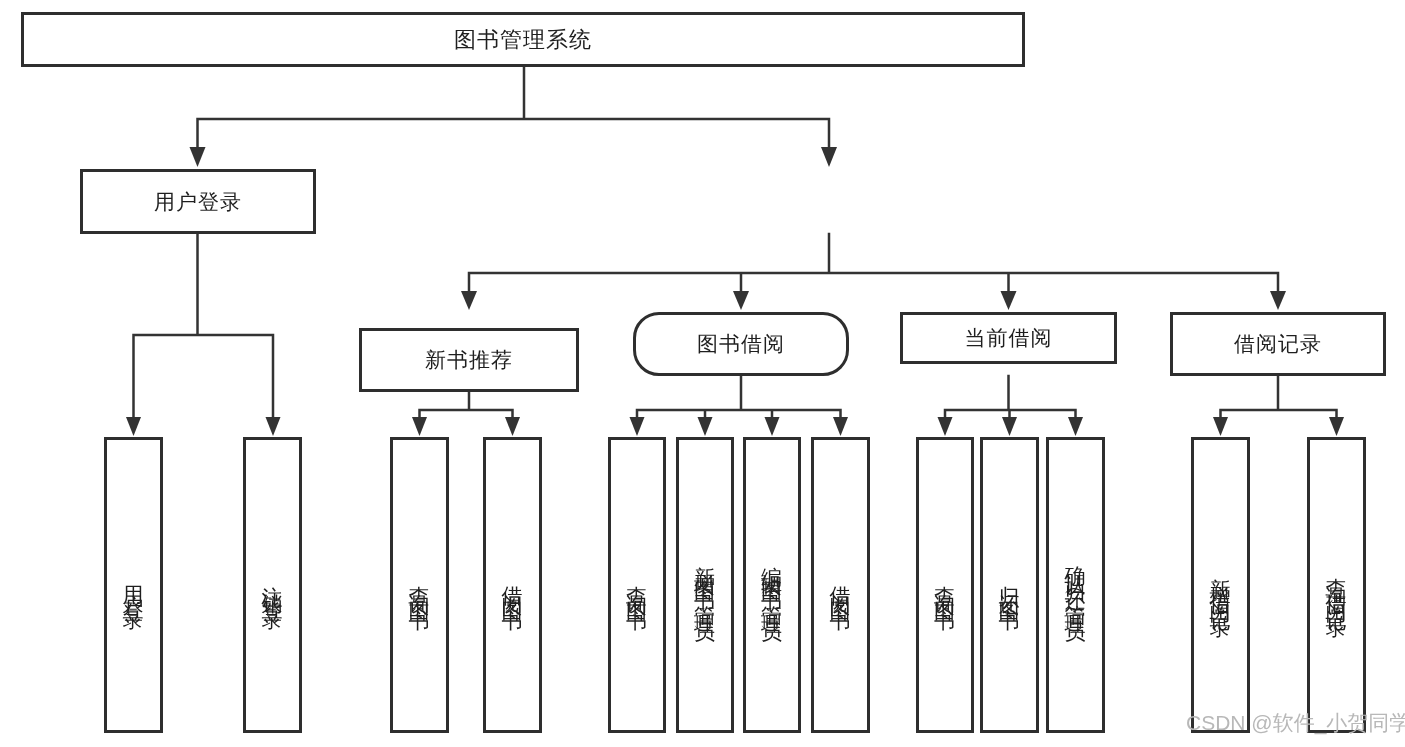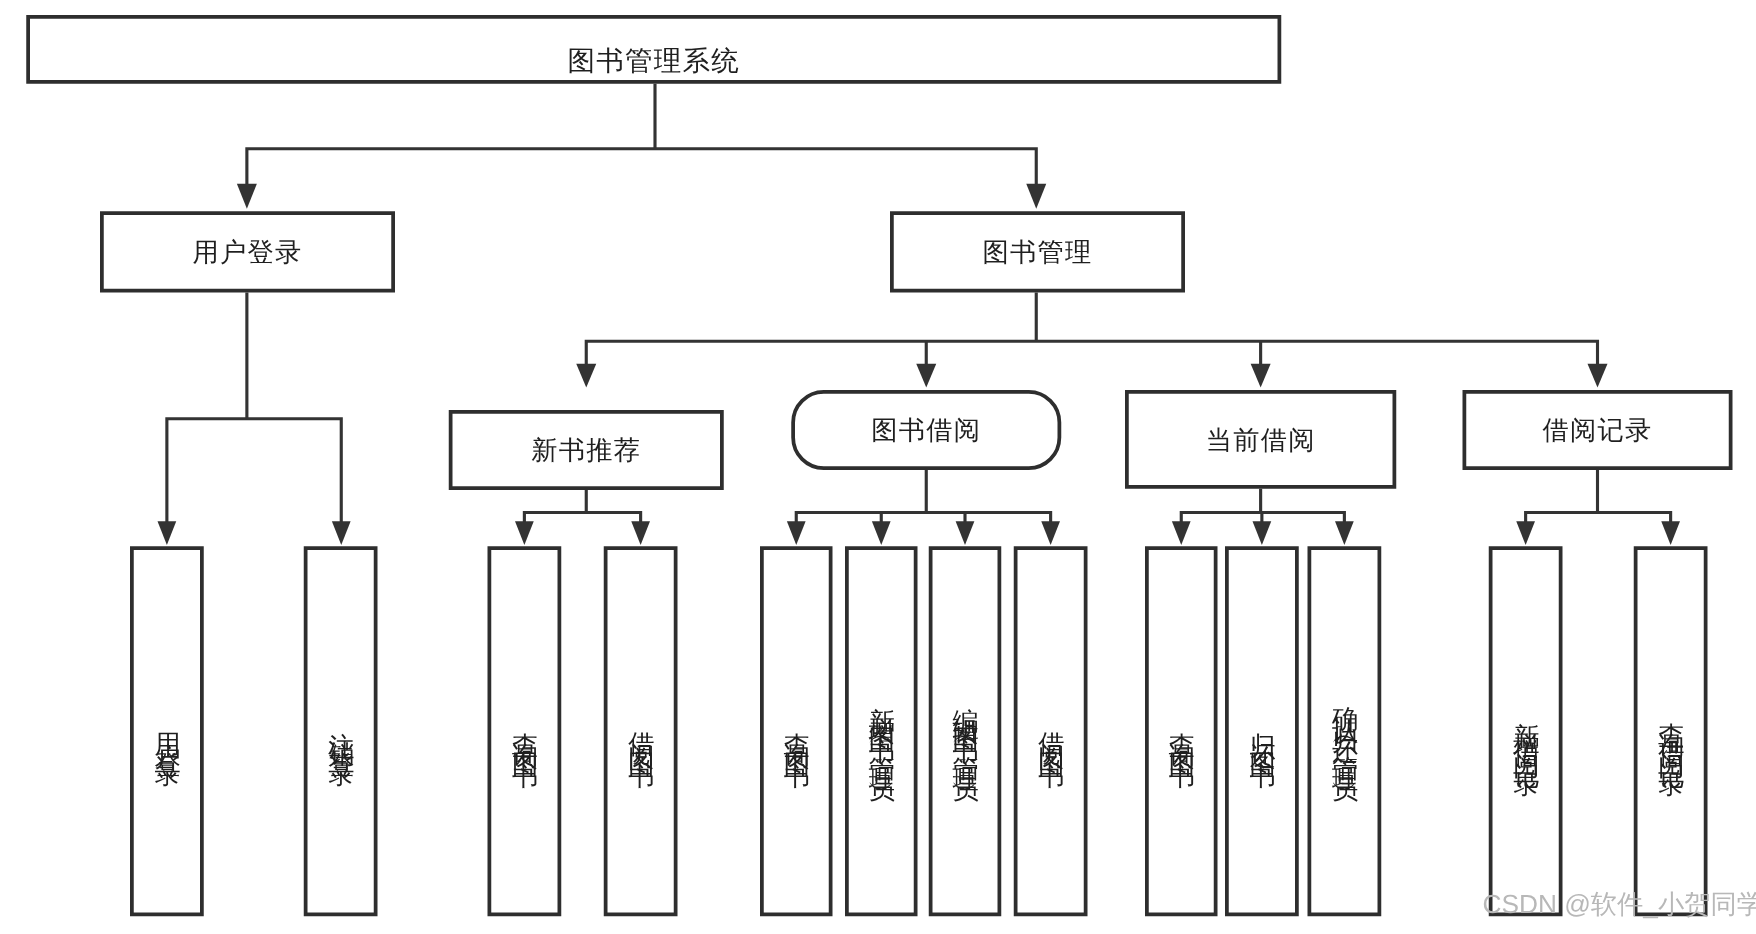--- a/index.html
+++ b/index.html
@@ -98,38 +98,35 @@
       <polygon points="764.5,417 779.5,417 772,436"></polygon>
       <polygon points="833,417 848,417 840.5,436"></polygon>
       <polygon points="937.5,417 952.5,417 945,436"></polygon>
       <polygon points="1002,417 1017,417 1009.5,436"></polygon>
       <polygon points="1068,417 1083,417 1075.5,436"></polygon>
       <polygon points="1213,417 1228,417 1220.5,436"></polygon>
       <polygon points="1329,417 1344,417 1336.5,436"></polygon>
     </g>
   </svg>
 
-  <div class="box h root" style="left:21px; top:12px; width:1004px; height:55px;align-items:flex-end;">
+  <div class="box h root" style="left:21px; top:12px; width:1004px; height:55px;">
     <span class="lbl">图书管理系统</span>
   </div>
 
   <div class="box h" style="left:80px; top:169px; width:236px; height:65px;">
     <span class="lbl">用户登录</span>
-  </div>
-  <div class="box h" style="left:712px; top:169px; width:236px; height:65px;">
-    <span class="lbl">图书管理</span>
   </div>
 
   <div class="box h" style="left:359px; top:312px; width:220px; height:64px;margin-top:16px;">
     <span class="lbl">新书推荐</span>
   </div>
   <div class="box h" style="left:633px; top:312px; width:216px; height:64px;border-radius:26px;">
     <span class="lbl">图书借阅</span>
   </div>
-  <div class="box h" style="left:900px; top:312px; width:217px; height:79px;">
+  <div class="box h" style="left:900px; top:312px; width:217px; height:52px;">
     <span class="lbl">当前借阅</span>
   </div>
   <div class="box h" style="left:1170px; top:312px; width:216px; height:64px;">
     <span class="lbl">借阅记录</span>
   </div>
 
   <div class="box v" style="left:104px; top:437px; width:59px; height:296px;">
     <span class="lbl">用户登录</span>
   </div>
   <div class="box v" style="left:243px; top:437px; width:59px; height:296px;">

